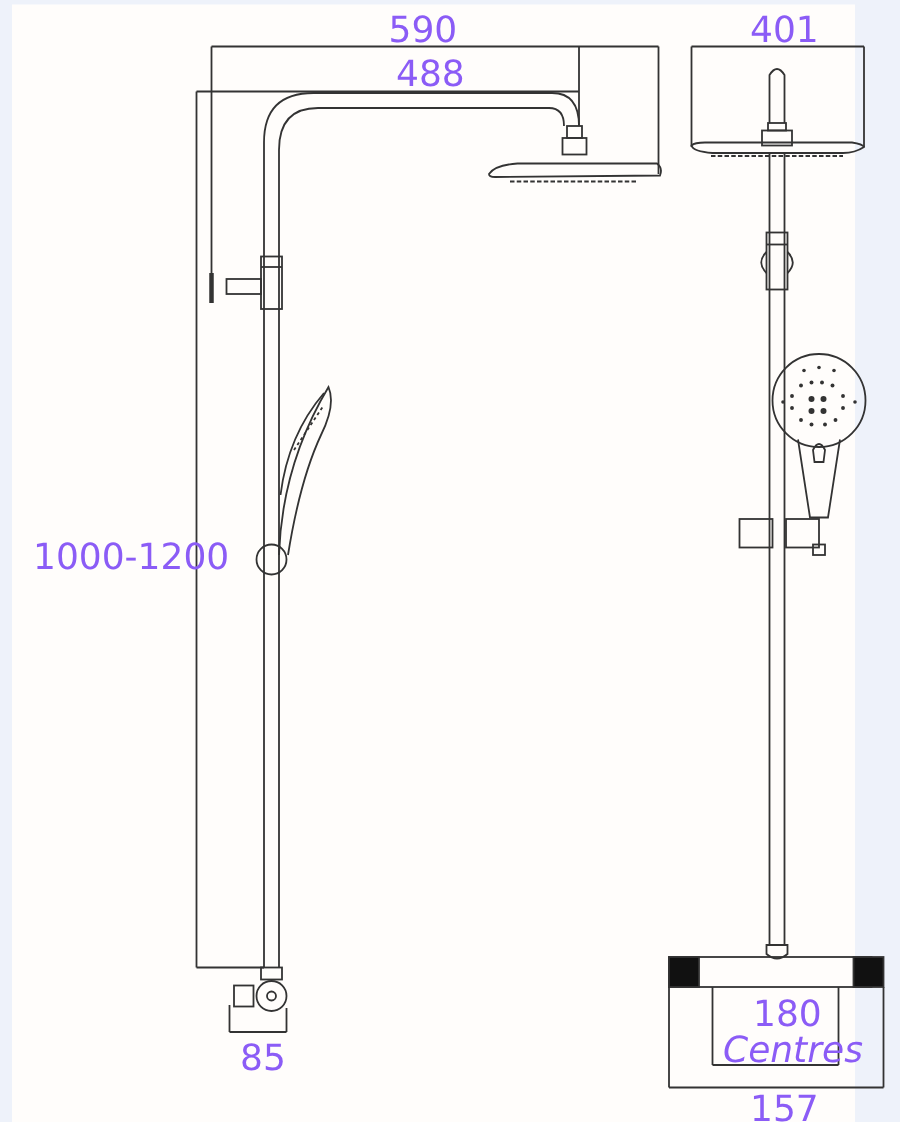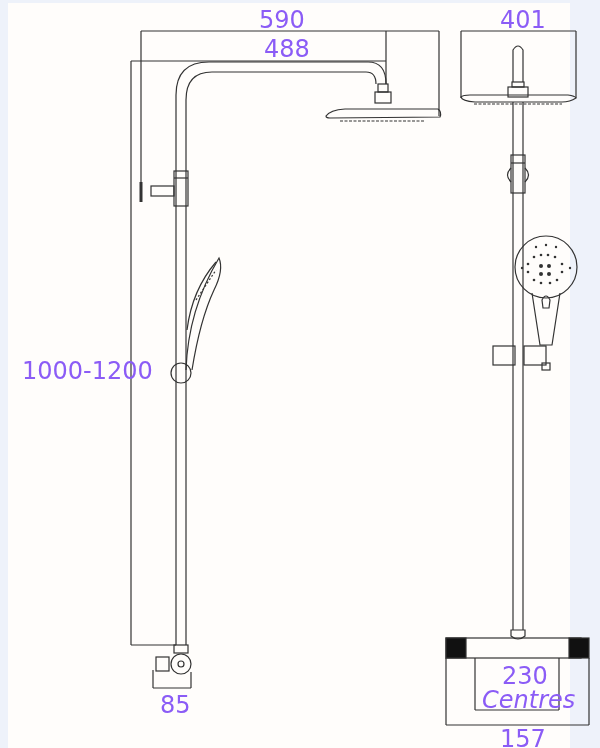--- a/index.html
+++ b/index.html
@@ -130,15 +130,15 @@
       <line x1="559" y1="658" x2="559" y2="710"></line>
     </g>
   </g>
 </svg>
 
 <div class="lbl" style="left:259px; top:8px;">590</div>
 <div class="lbl" style="left:264px; top:37px;">488</div>
 <div class="lbl" style="left:22px; top:318px;margin-top:41px;">1000-1200</div>
 <div class="lbl" style="left:160px; top:693px;">85</div>
 <div class="lbl" style="left:500px; top:8px;">401</div>
-<div class="lbl" style="left:502px; top:664px;">230</div>
+<div class="lbl" style="left:502px; top:664px;">180</div>
 <div class="lbl" style="left:482px; top:688px;font-style:italic;">Centres</div>
 <div class="lbl" style="left:500px; top:727px;">157</div>
 
 </body></html>

